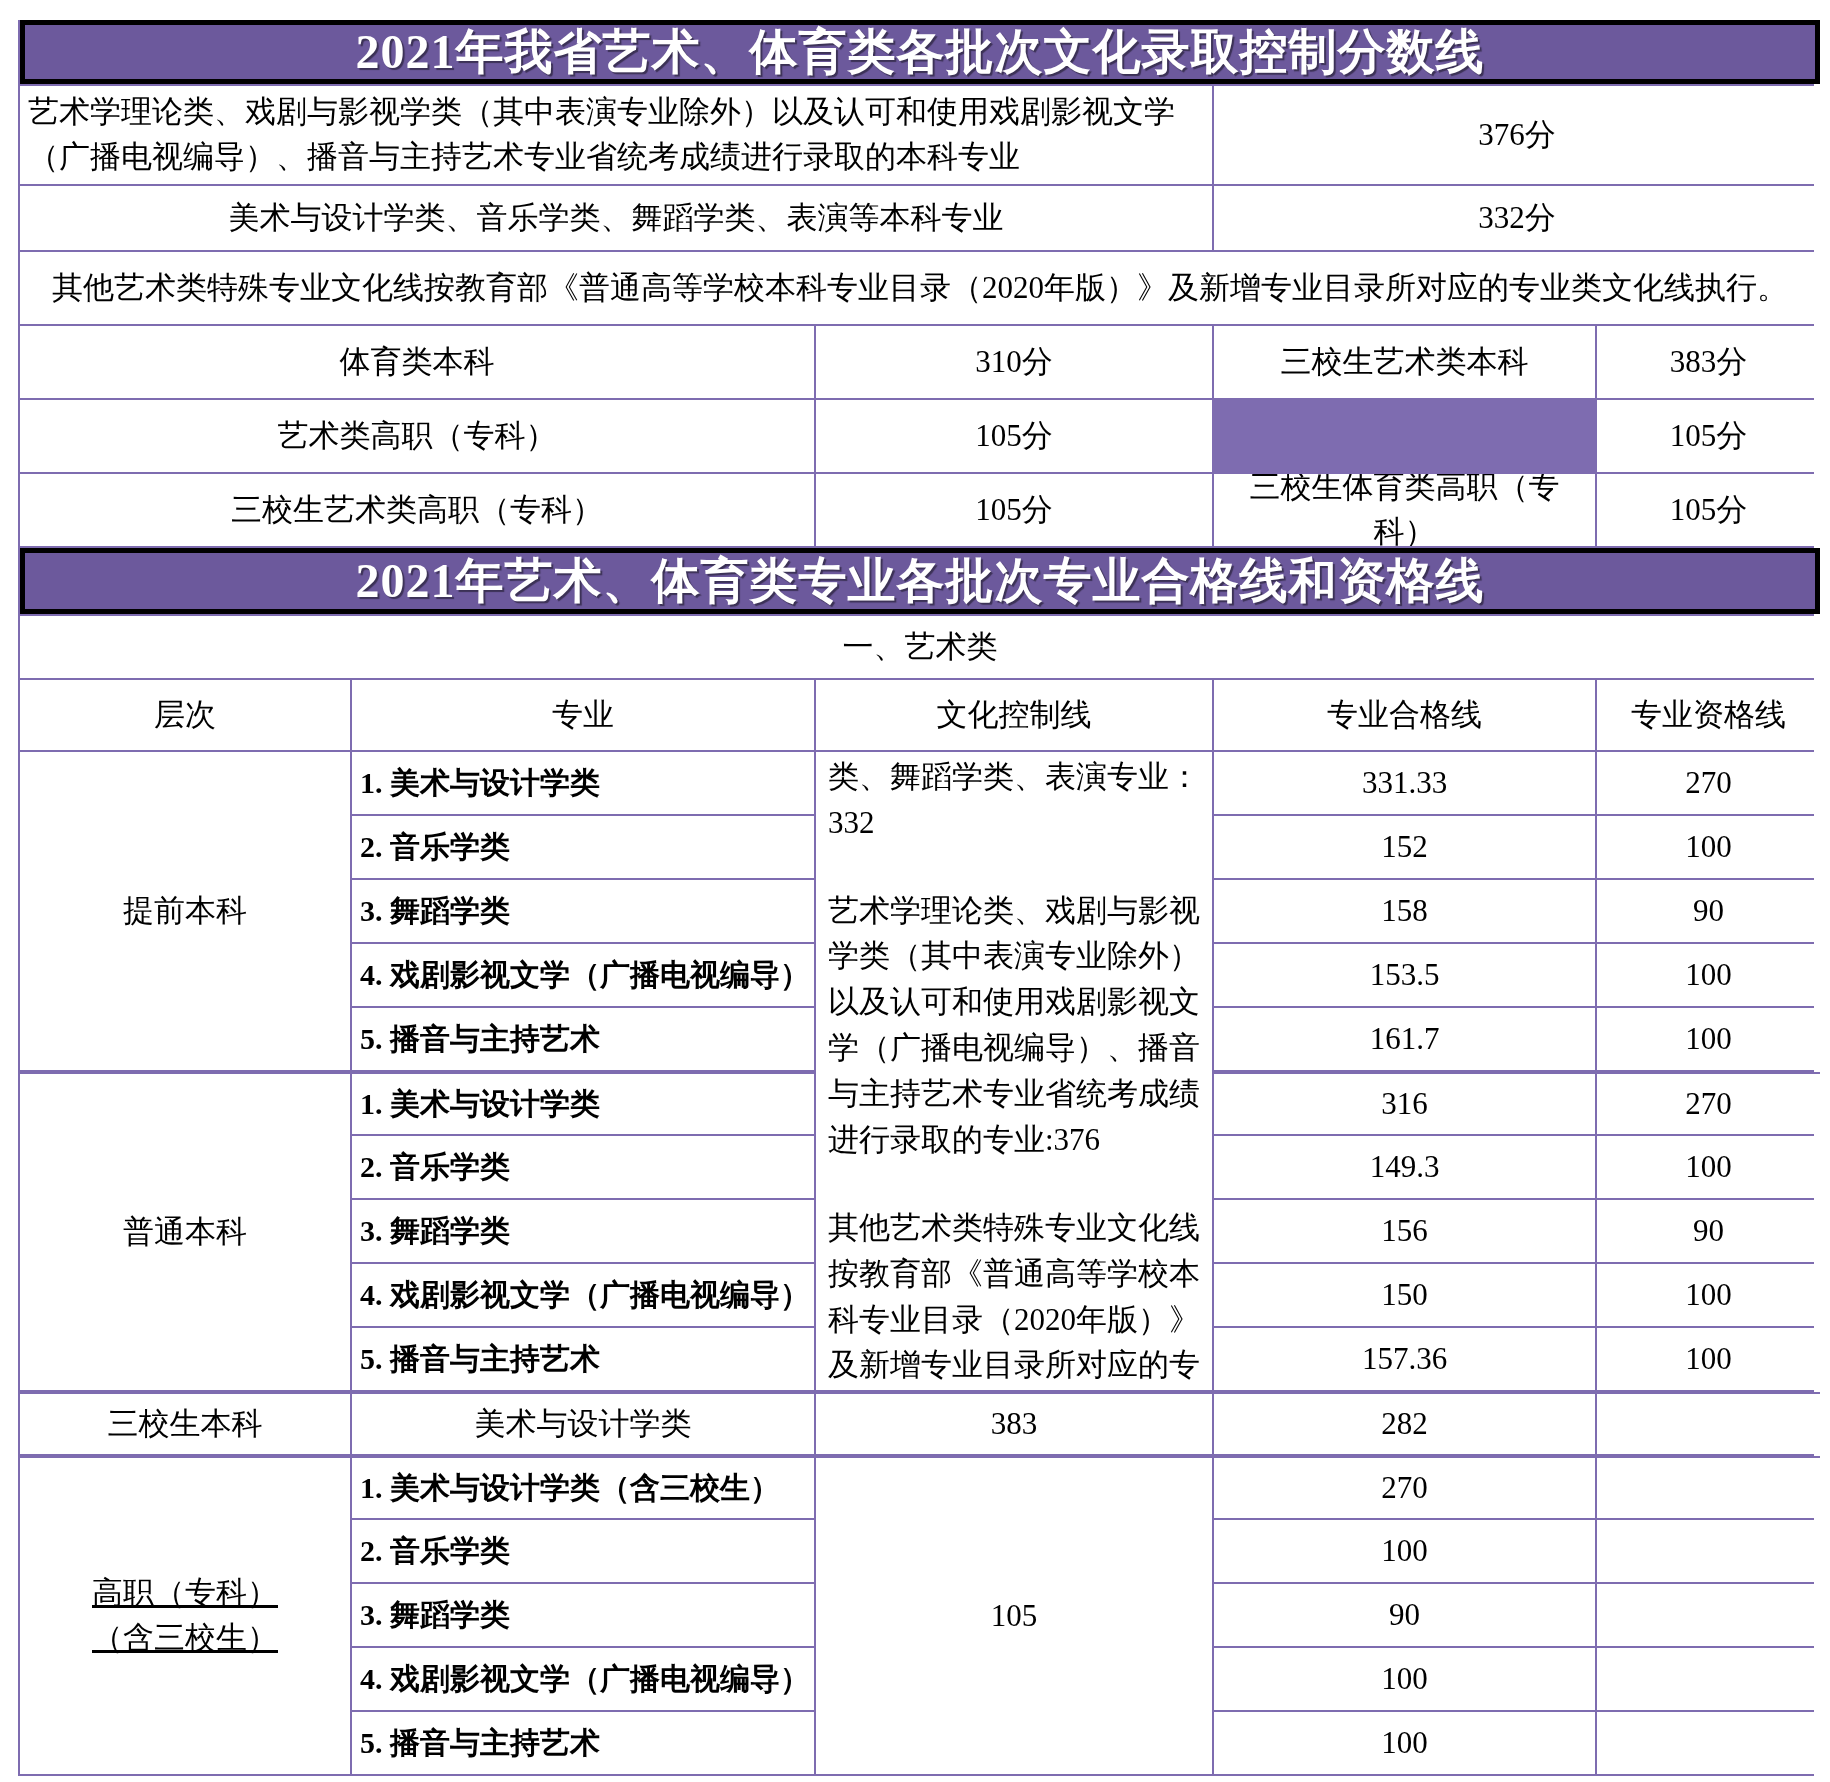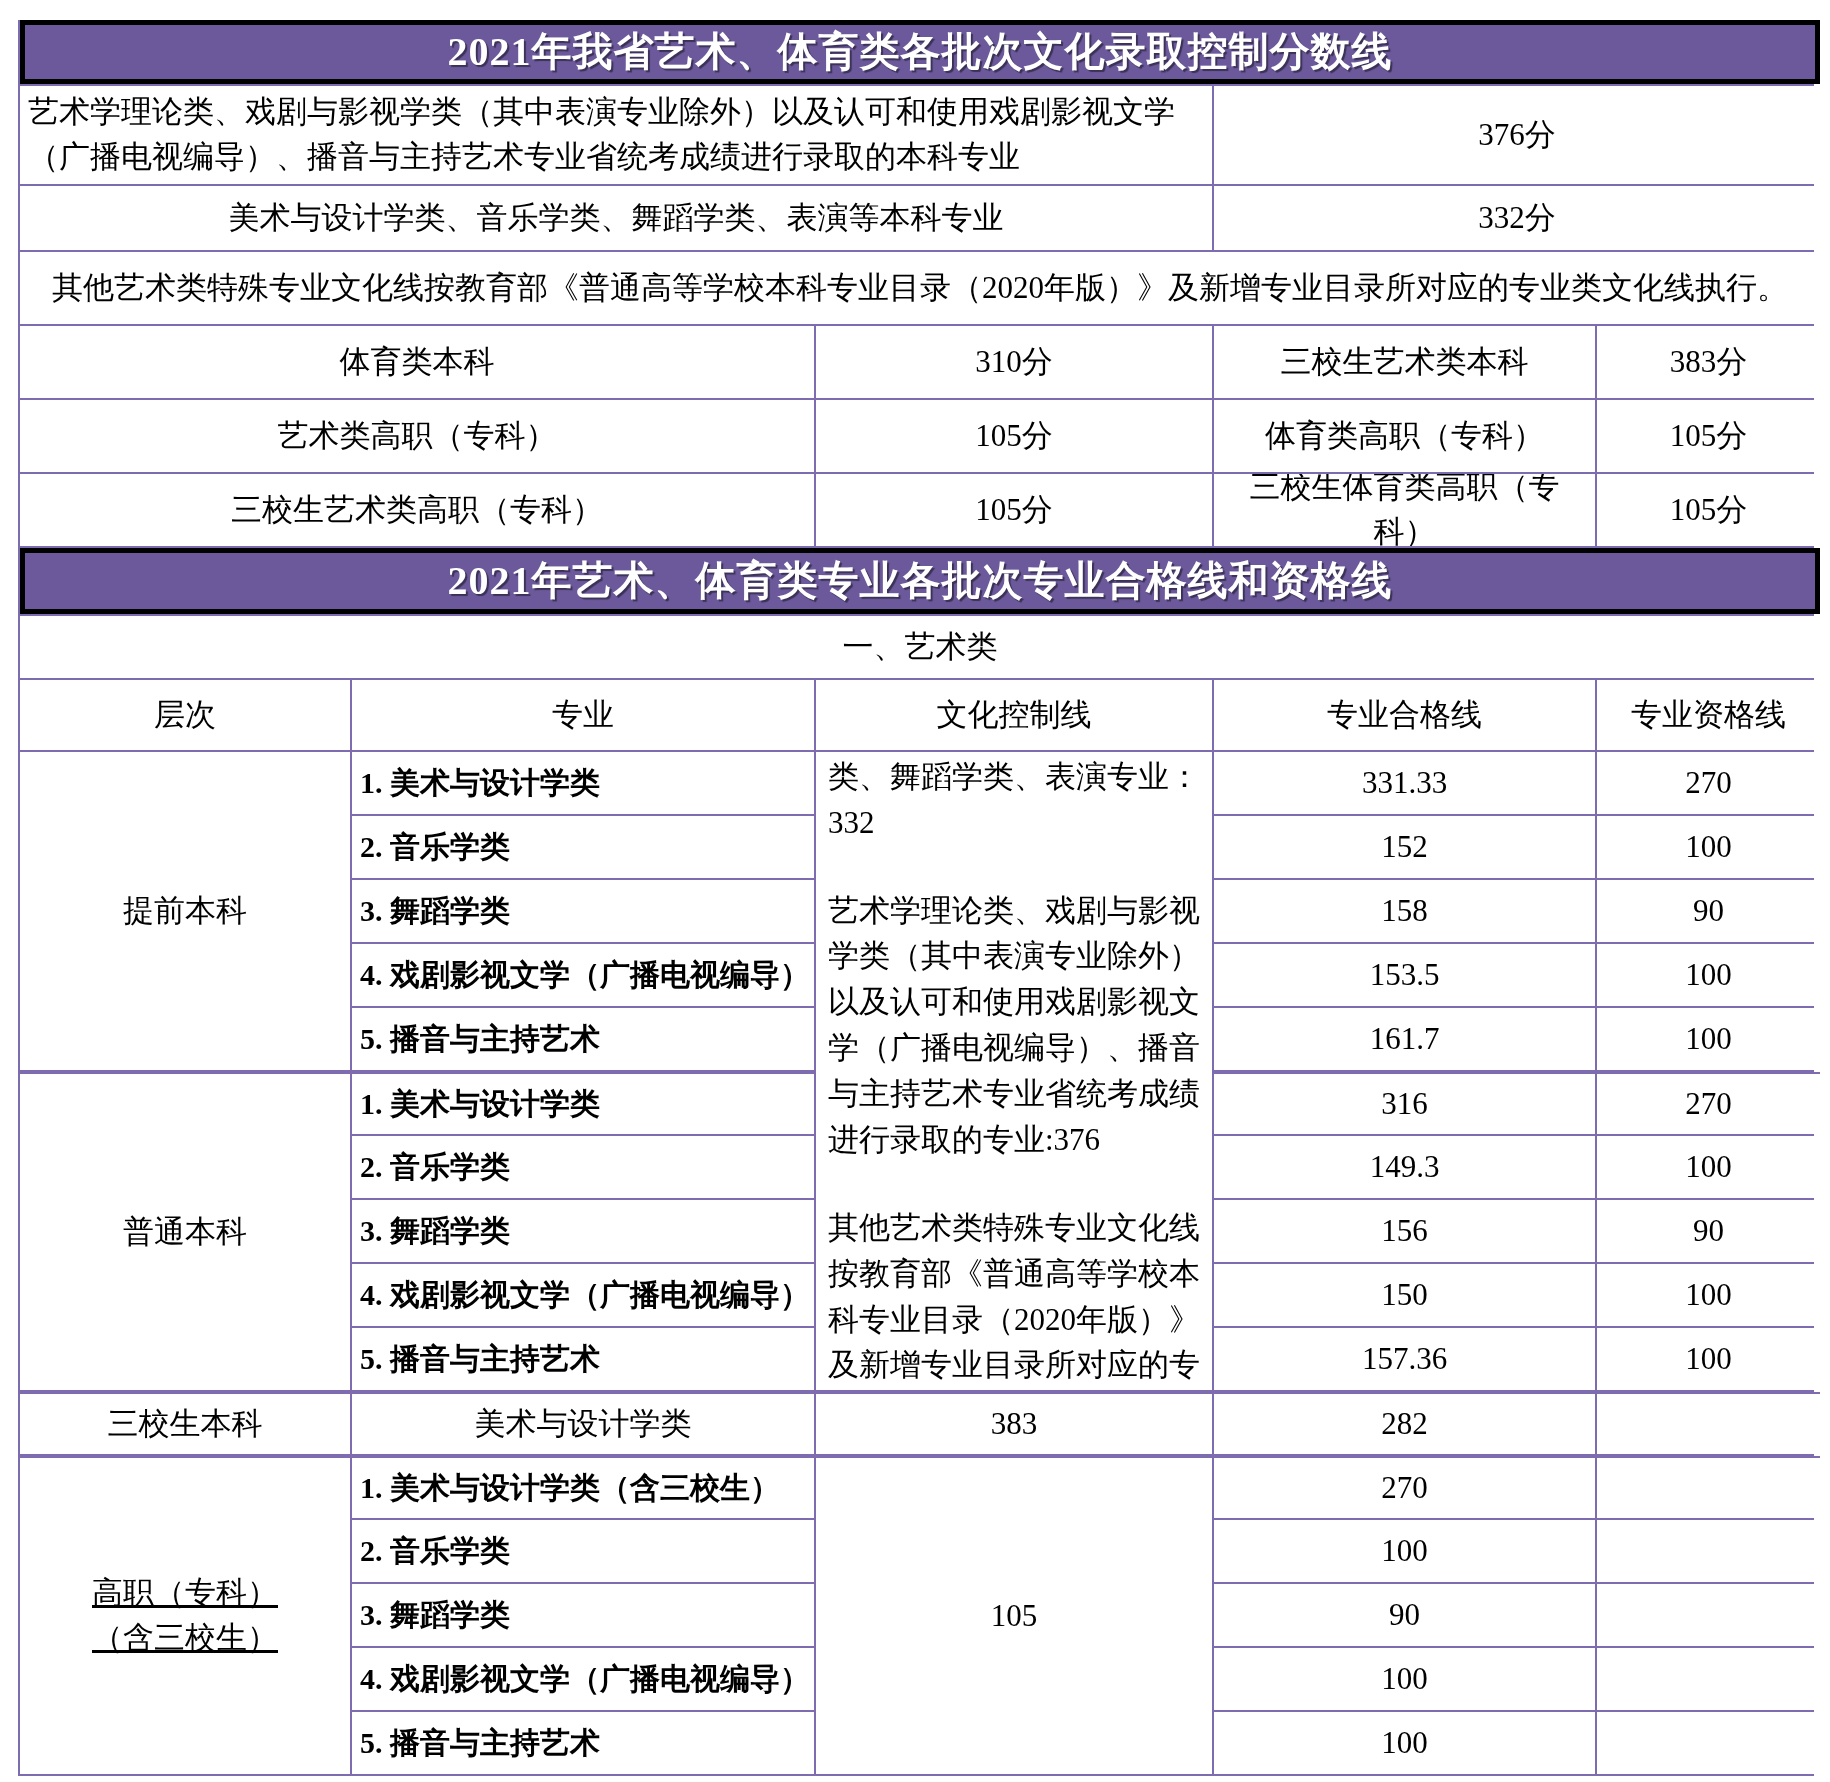--- a/index.html
+++ b/index.html
@@ -33,21 +33,21 @@
     padding:0 8px;
     box-sizing:border-box;
   }
   .left{justify-content:flex-start;text-align:left;}
   .nowrap{white-space:nowrap;font-size:30px;font-weight:bold;}
   .bar{
     background:var(--bar-bg);
     border:5px solid #000;
     color:#fff;
     font-weight:bold;
-    font-size:40px;
+    font-size:48px;
     letter-spacing:1px;
     text-shadow:2px 2px 1px rgba(0,0,0,0.45);
   }
   .thick{border-top:2px solid var(--grid);}
   .pre{white-space:pre-line;text-decoration:underline;}
   .culture{
     flex-direction:column;
     justify-content:center;
     align-items:flex-start;
     text-align:left;
@@ -71,21 +71,20 @@
 
   <div class="cell" style="grid-area:4/1/5/6">其他艺术类特殊专业文化线按教育部《普通高等学校本科专业目录（2020年版）》及新增专业目录所对应的专业类文化线执行。</div>
 
   <div class="cell" style="grid-area:5/1/6/3">体育类本科</div>
   <div class="cell" style="grid-area:5/3/6/4">310分</div>
   <div class="cell" style="grid-area:5/4/6/5">三校生艺术类本科</div>
   <div class="cell" style="grid-area:5/5/6/6">383分</div>
 
   <div class="cell" style="grid-area:6/1/7/3">艺术类高职（专科）</div>
   <div class="cell" style="grid-area:6/3/7/4">105分</div>
-  <div class="cell" style="grid-area:6/4/7/5">体育类高职（专科）</div>
   <div class="cell" style="grid-area:6/5/7/6">105分</div>
 
   <div class="cell" style="grid-area:7/1/8/3">三校生艺术类高职（专科）</div>
   <div class="cell" style="grid-area:7/3/8/4">105分</div>
   <div class="cell" style="grid-area:7/4/8/5">三校生体育类高职（专科）</div>
   <div class="cell" style="grid-area:7/5/8/6">105分</div>
 
   <div class="cell bar" style="grid-area:8/1/9/6">2021年艺术、体育类专业各批次专业合格线和资格线</div>
   <div class="cell" style="grid-area:9/1/10/6">一、艺术类</div>
 

